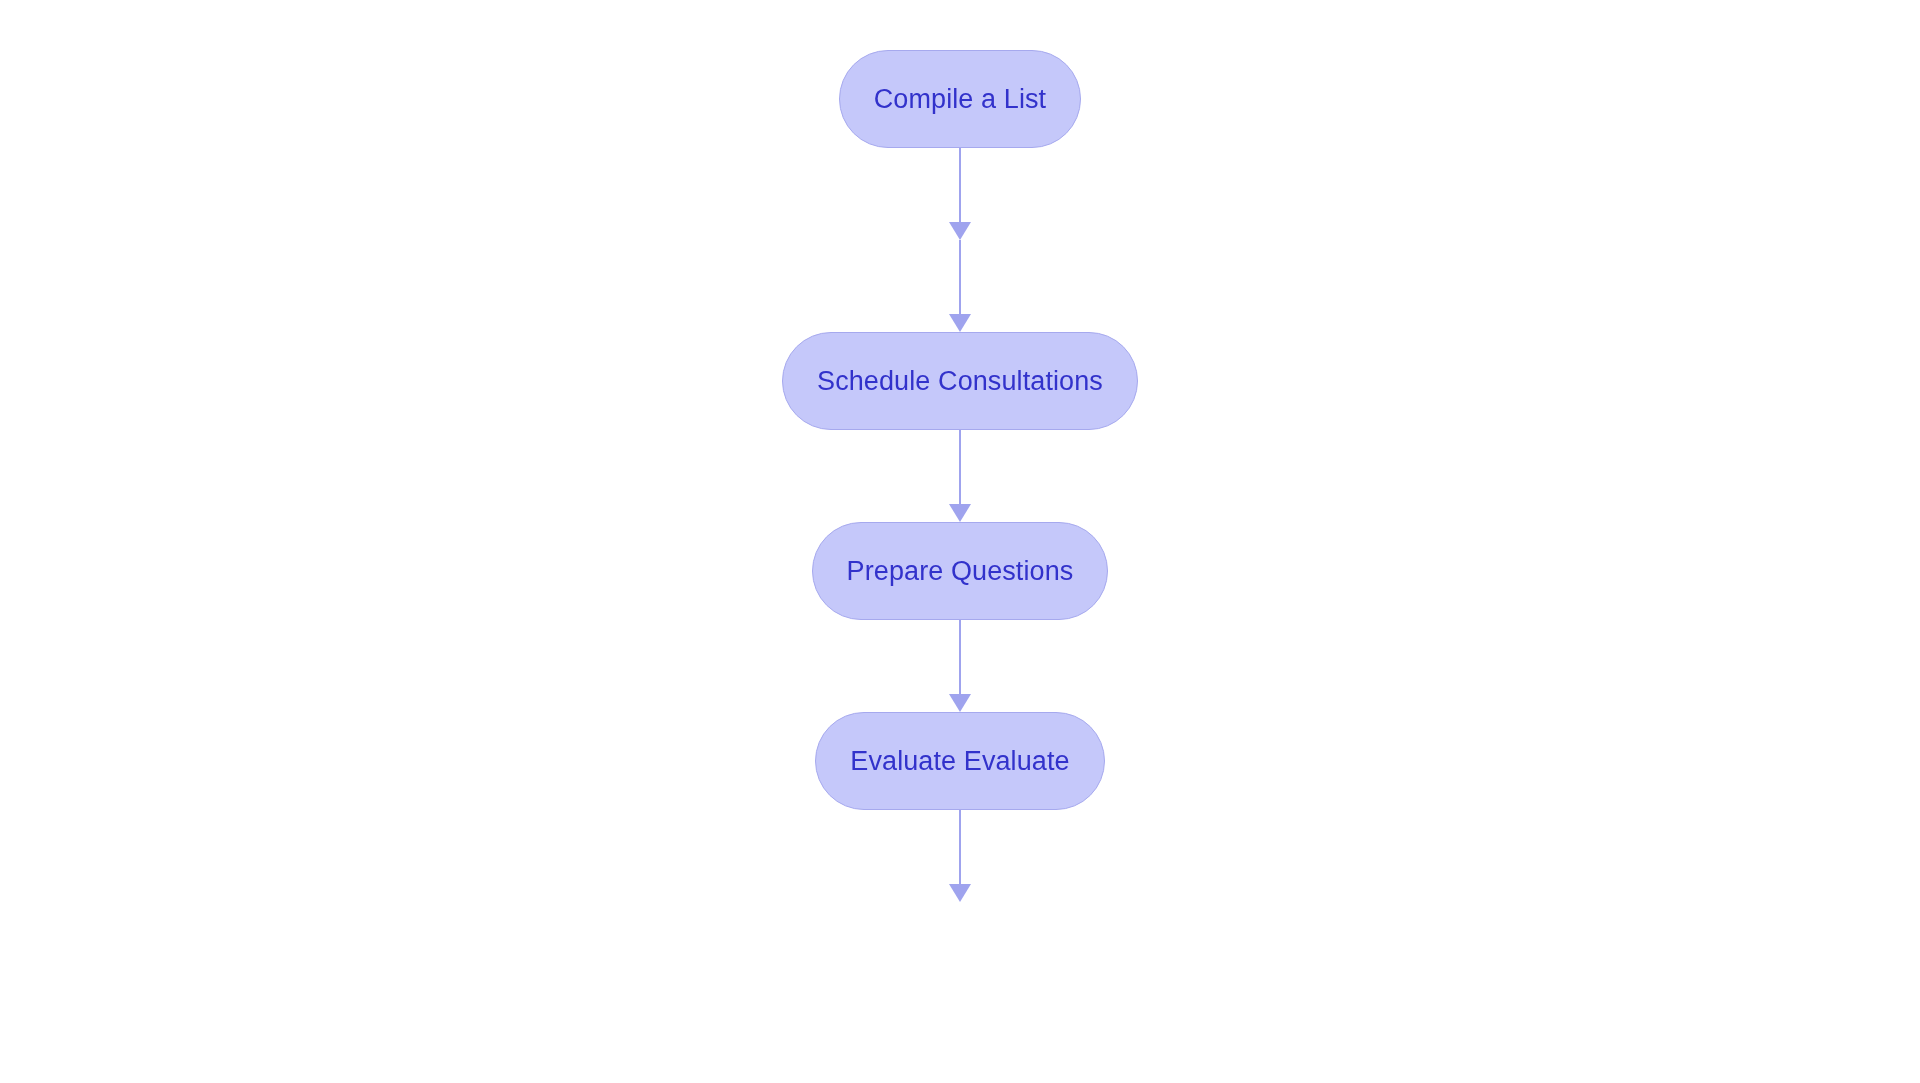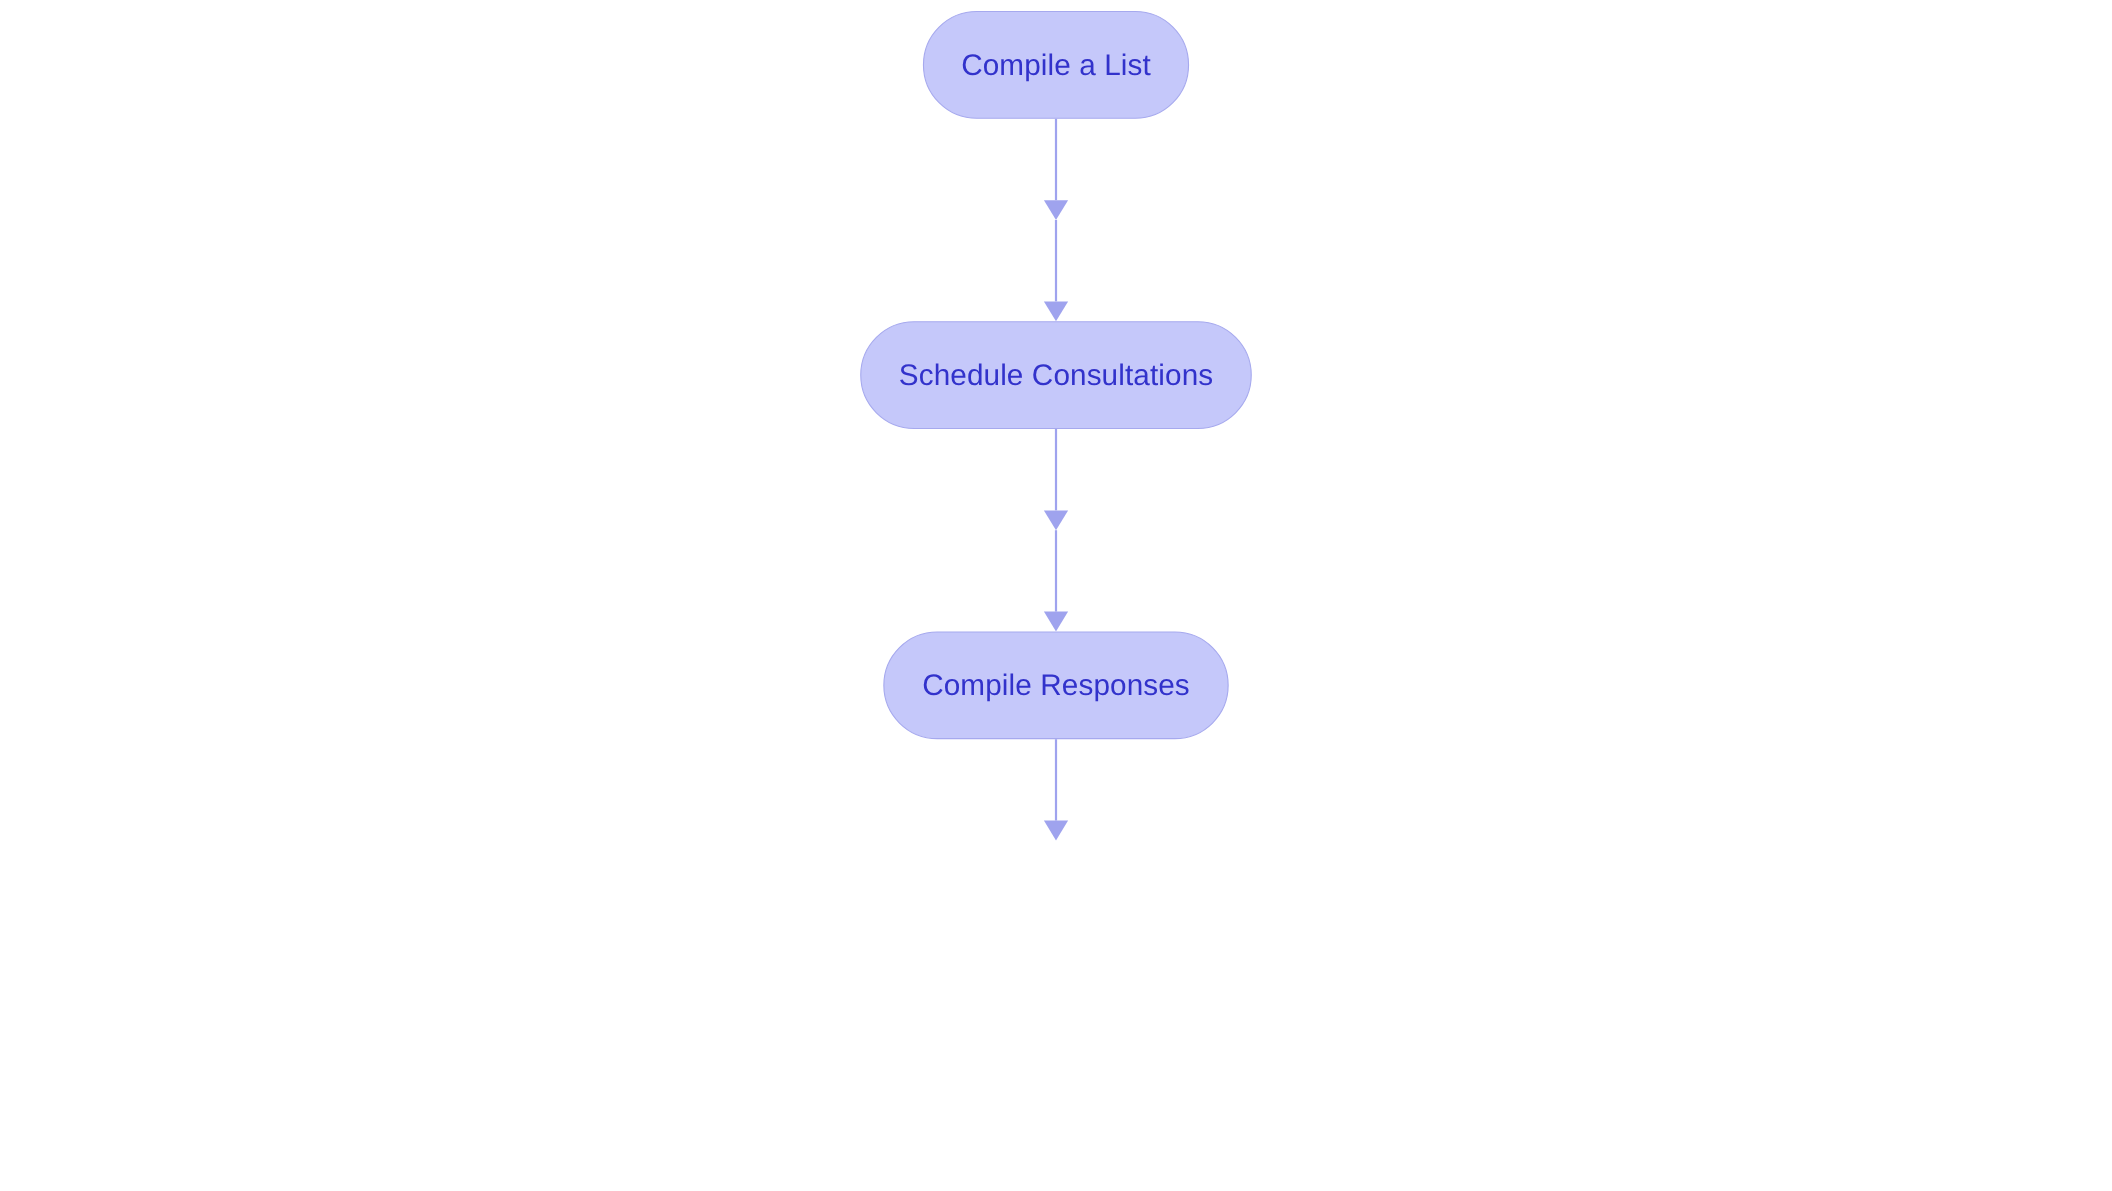--- a/index.html
+++ b/index.html
@@ -13,20 +13,21 @@
     height: 1083px;
     overflow: hidden;
     font-family: "Liberation Sans", "DejaVu Sans", sans-serif;
   }
 
   #flowchart {
     position: relative;
     width: 1920px;
     height: 887px;
     background: #ffffff;
+    margin-top: 40px;
   }
 
   .flow-column {
     position: absolute;
     left: 0;
     top: 0;
     width: 1920px;
     height: 1083px;
     display: flex;
     flex-direction: column;
@@ -111,28 +112,31 @@
 
     <div class="node">
       <span class="node-label">Schedule Consultations</span>
     </div>
 
     <div class="connector">
       <div class="connector-line"></div>
       <div class="connector-head"></div>
     </div>
 
+    <div class="node">
+      <span class="node-label">Prepare Questions</span>
+    </div>
 
     <div class="connector">
       <div class="connector-line"></div>
       <div class="connector-head"></div>
     </div>
 
     <div class="node">
-      <span class="node-label">Compile Responses</span>
+      <span class="node-label">Evaluate Evaluate</span>
     </div>
 
     <div class="connector">
       <div class="connector-line"></div>
       <div class="connector-head"></div>
     </div>
 
 
   </div>
 </div>

